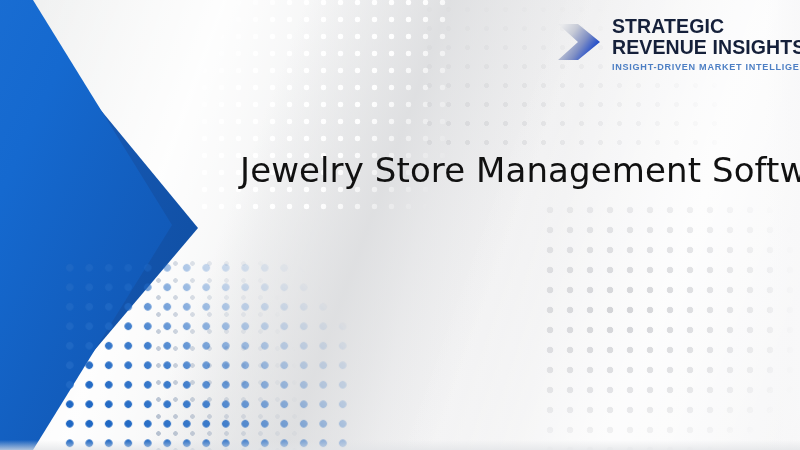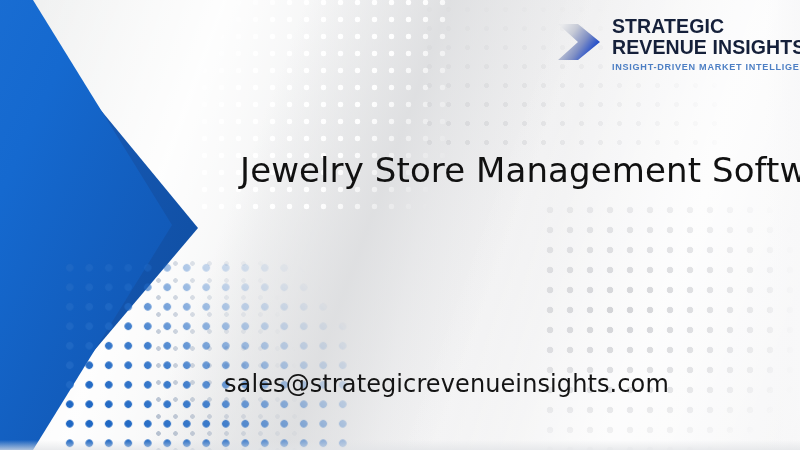--- a/index.html
+++ b/index.html
@@ -256,21 +256,20 @@
     <path d="M -60,0 L 33,0 L 172,225 L 33,450 L -60,450 Z" fill="url(#chevBright)"></path>
   </svg>
 
   <div class="dots dots-blue"></div>
 
   <div class="edge-right"></div>
   <div class="edge-bottom"></div>
 
   <div class="title">Jewelry Store Management Software Market Size, Share &amp; Trends Analysis Report</div>
 
-  <div class="email">sales@strategicrevenueinsights.com</div>
 
   <div class="logo">
     <svg class="logo-mark" viewBox="0 0 52 52">
       <defs>
         <linearGradient id="markGrad" x1="0" y1="0.2" x2="1" y2="0.8">
           <stop offset="0%" stop-color="#e9eaec"></stop>
           <stop offset="28%" stop-color="#c6cad6"></stop>
           <stop offset="58%" stop-color="#7f8fc4"></stop>
           <stop offset="82%" stop-color="#2c54c9"></stop>
           <stop offset="100%" stop-color="#1440c2"></stop>

